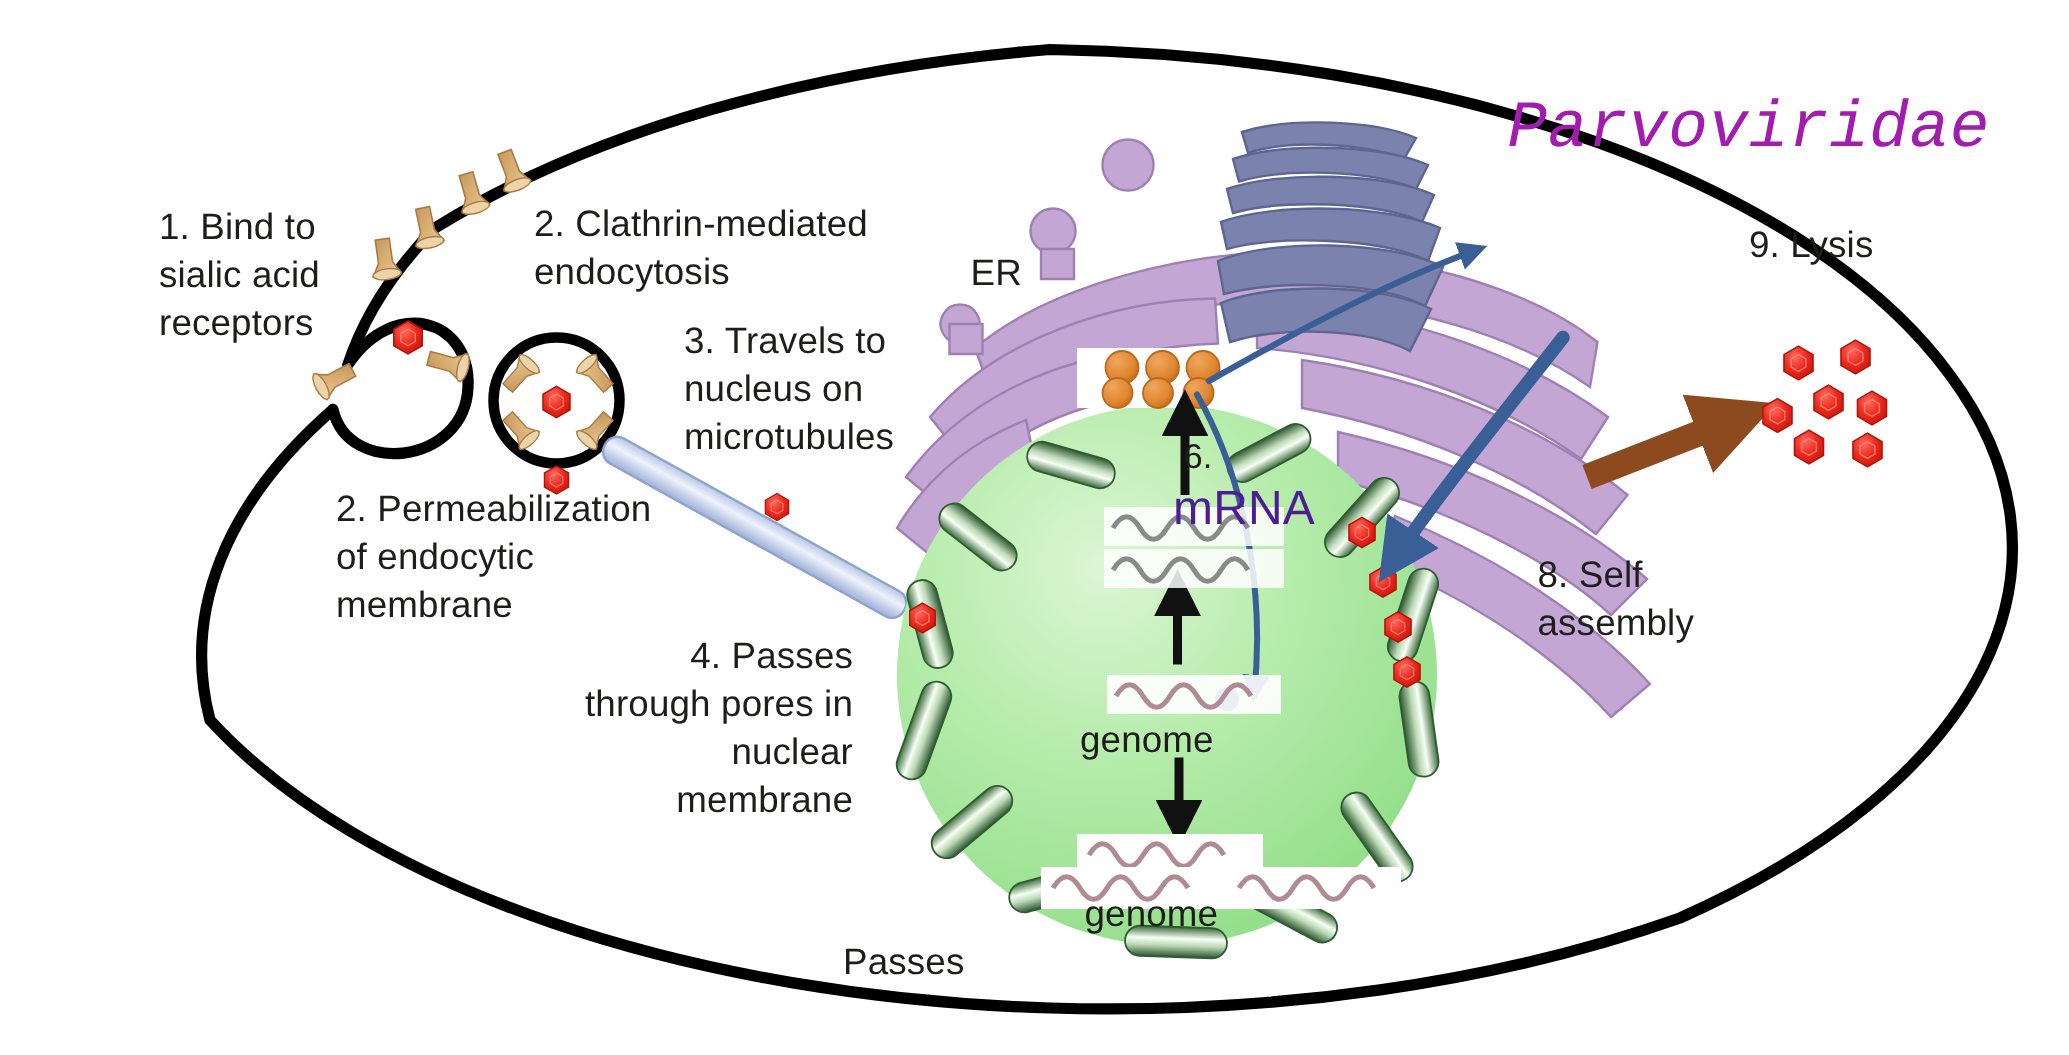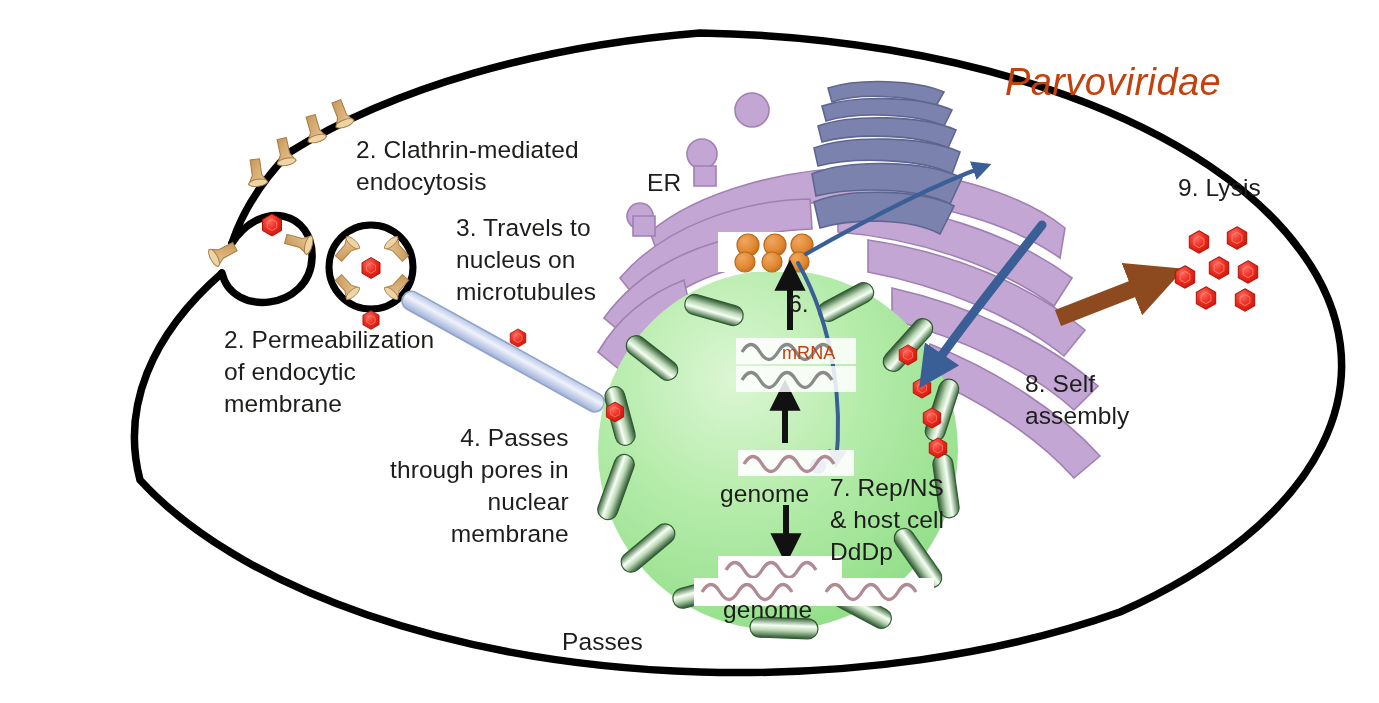--- a/index.html
+++ b/index.html
@@ -12,26 +12,26 @@
   svg#scene{position:absolute;left:0;top:0;width:1379px;height:703px;}
   .lbl{
     position:absolute;
     font-family:"Liberation Sans","DejaVu Sans",sans-serif;
     color:#1d1d1b;
     line-height:1.30;
     white-space:pre-line;
     letter-spacing:.1px;
   }
   .l-title{
-    font-style:italic;font-size:38px;color:#c2410c;letter-spacing:.4px;
-    font-family:Liberation Sans, sans-serif;
+    font-style:italic;font-size:44px;color:#a21caf;letter-spacing:.4px;
+    font-family:Liberation Mono, monospace;
   }
   .s24{font-size:24.5px;}
   .s23{font-size:23px;}
-  .mrna-txt{color:#c2410c;font-size:18px;margin-top:24px;}
+  .mrna-txt{color:#4c1d95;font-size:32px;}
 </style>
 </head>
 <body>
 
 <div id="stage">
 
   <svg id="scene" viewBox="0 0 1379 703">
     <defs>
       <radialGradient id="nucGrad" cx="38%" cy="30%" r="78%">
         <stop offset="0%" stop-color="#dcf6d4"></stop>
@@ -253,20 +253,23 @@
       <path d="M 726,570 q 9,-15 18,0 t 18,0 t 18,0 t 18,0 t 18,0" stroke="#b08a94" stroke-width="3.4"></path>
       <rect x="694" y="578" width="124" height="28" fill="#ffffff"></rect>
       <path d="M 702,592 q 9,-15 18,0 t 18,0 t 18,0 t 18,0 t 18,0" stroke="#b08a94" stroke-width="3.4"></path>
       <rect x="818" y="578" width="116" height="28" fill="#ffffff"></rect>
       <path d="M 826,592 q 9,-15 18,0 t 18,0 t 18,0 t 18,0 t 18,0" stroke="#b08a94" stroke-width="3.4"></path>
     </g>
   </svg>
 
   <div class="lbl l-title" style="left:1005px;top:58px;">Parvoviridae</div>
 
+  <div class="lbl s24" style="left:106px;top:136px;">1. Bind to
+sialic acid
+receptors</div>
 
   <div class="lbl s24" style="left:356px;top:134px;">2. Clathrin-mediated
 endocytosis</div>
 
   <div class="lbl s24" style="left:224px;top:324px;">2. Permeabilization
 of endocytic
 membrane</div>
 
   <div class="lbl s24" style="left:456px;top:212px;">3. Travels to
 nucleus on
@@ -275,28 +278,25 @@
   <div class="lbl s24" style="left:390px;top:422px;text-align:right;">4. Passes
 through pores in
 nuclear
 membrane</div>
 
 
   <div class="lbl s23" style="left:789px;top:290px;">6.</div>
 
   <div class="lbl mrna-txt" style="left:782px;top:318px;">mRNA</div>
 
-  <div class="lbl s24" style="left:830px;top:472px;">7. Rep/NS
-&amp; host cell
-DdDp</div>
 
   <div class="lbl s24" style="left:995px;top:368px;margin-left:30px;">8. Self
 assembly</div>
 
-  <div class="lbl s24" style="left:1166px;top:172px;margin-left:12px;">9. Lysis</div>
+  <div class="lbl s24" style="left:1166px;top:148px;">9. Lysis</div>
 
 
   <div class="lbl s24" style="left:635px;top:167px;margin-left:12px;">ER</div>
 
   <div class="lbl s24" style="left:562px;top:626px;">Passes</div>
 
   <div class="lbl s24" style="left:720px;top:478px;">genome</div>
 
   <div class="lbl s24" style="left:723px;top:594px;">genome</div>
 

